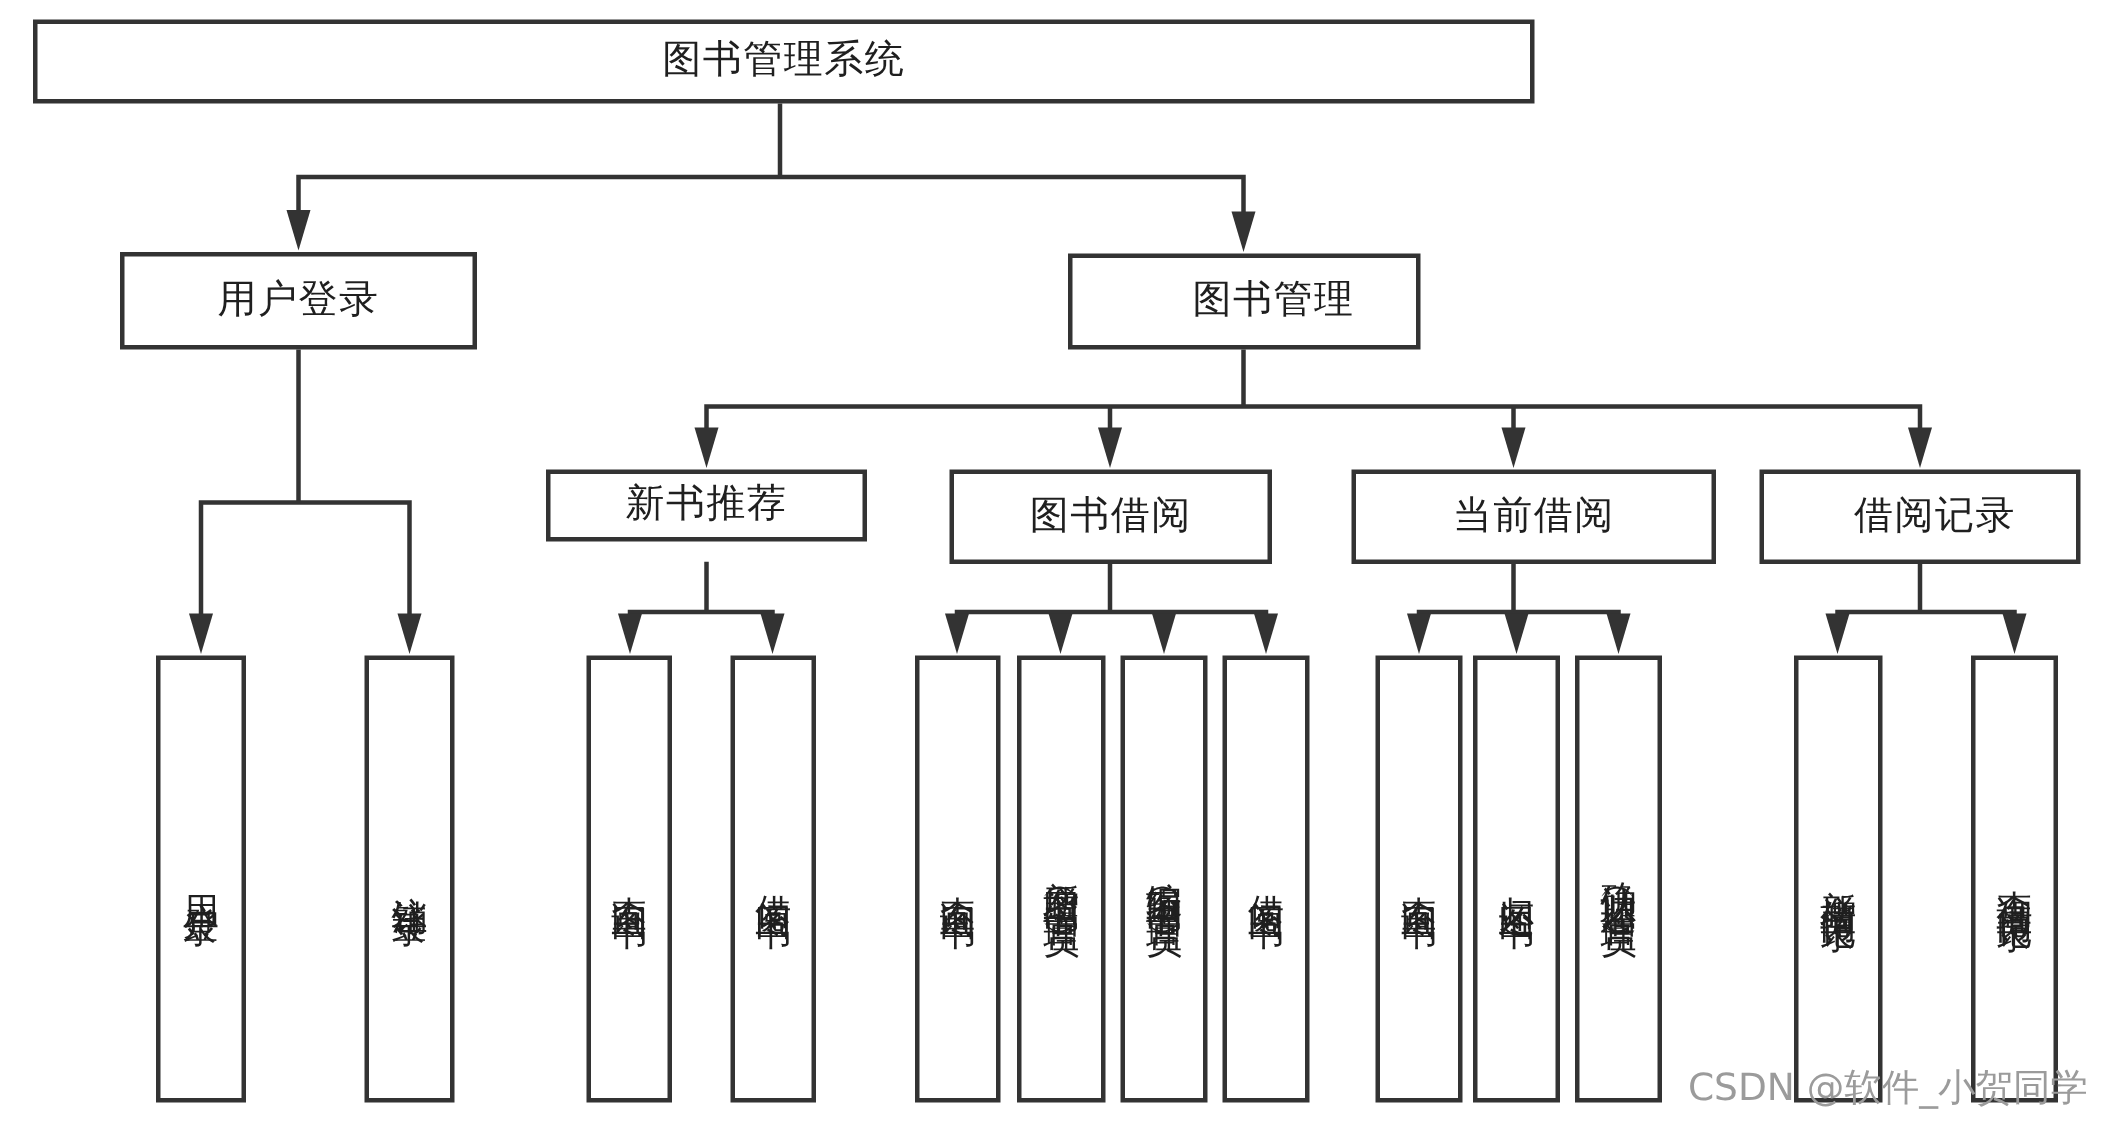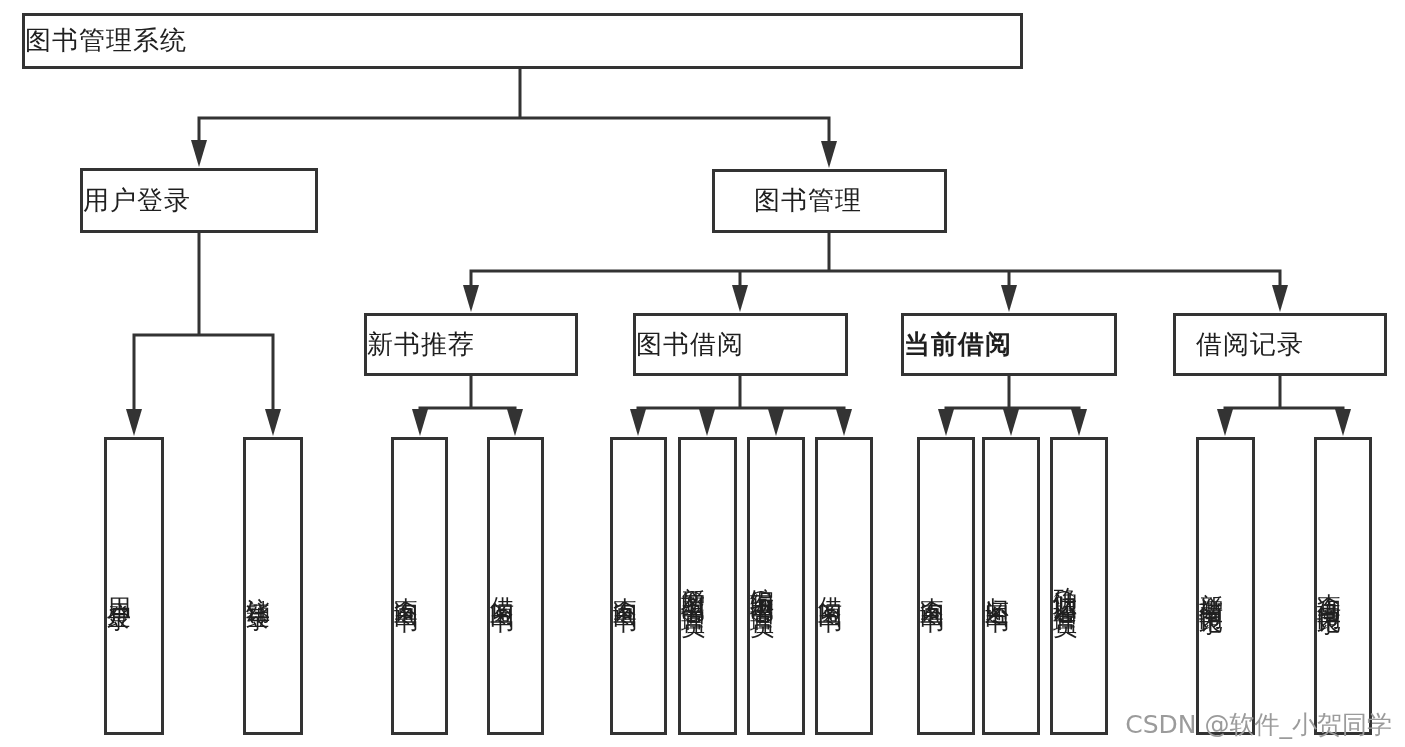--- a/index.html
+++ b/index.html
@@ -16,20 +16,21 @@
     left: 0; top: 0;
     width: 1405px; height: 747px;
   }
   .node {
     position: absolute;
     box-sizing: border-box;
     background: #ffffff;
     border: 3px solid #333333;
     display: flex;
     align-items: center;
+    justify-content: center;
     color: #1f1f1f;
   }
   .h-node span {
     font-size: 26px;
     line-height: 1.2;
     white-space: nowrap;
     letter-spacing: 1px;
   }
   .v-node span {
     writing-mode: vertical-rl;
@@ -111,27 +112,27 @@
     <span>图书管理系统</span>
   </div>
 
   <div class="node h-node" style="left:80px; top:168px; width:238px; height:65px;">
     <span>用户登录</span>
   </div>
   <div class="node h-node" style="left:712px; top:169px; width:235px; height:64px;padding-left:39px;">
     <span>图书管理</span>
   </div>
 
-  <div class="node h-node" style="left:364px; top:313px; width:214px; height:63px;">
+  <div class="node h-node" style="left:364px; top:313px; width:214px; height:48px;">
     <span>新书推荐</span>
   </div>
   <div class="node h-node" style="left:633px; top:313px; width:215px; height:63px;">
     <span>图书借阅</span>
   </div>
-  <div class="node h-node" style="left:901px; top:313px; width:216px; height:63px;font-weight:bold;">
+  <div class="node h-node" style="left:901px; top:313px; width:243px; height:63px;">
     <span>当前借阅</span>
   </div>
   <div class="node h-node" style="left:1173px; top:313px; width:214px; height:63px;padding-left:20px;">
     <span>借阅记录</span>
   </div>
 
   <div class="node v-node" style="left:104px; top:437px; width:60px; height:298px;">
     <span>用户登录</span>
   </div>
   <div class="node v-node" style="left:243px; top:437px; width:60px; height:298px;">

